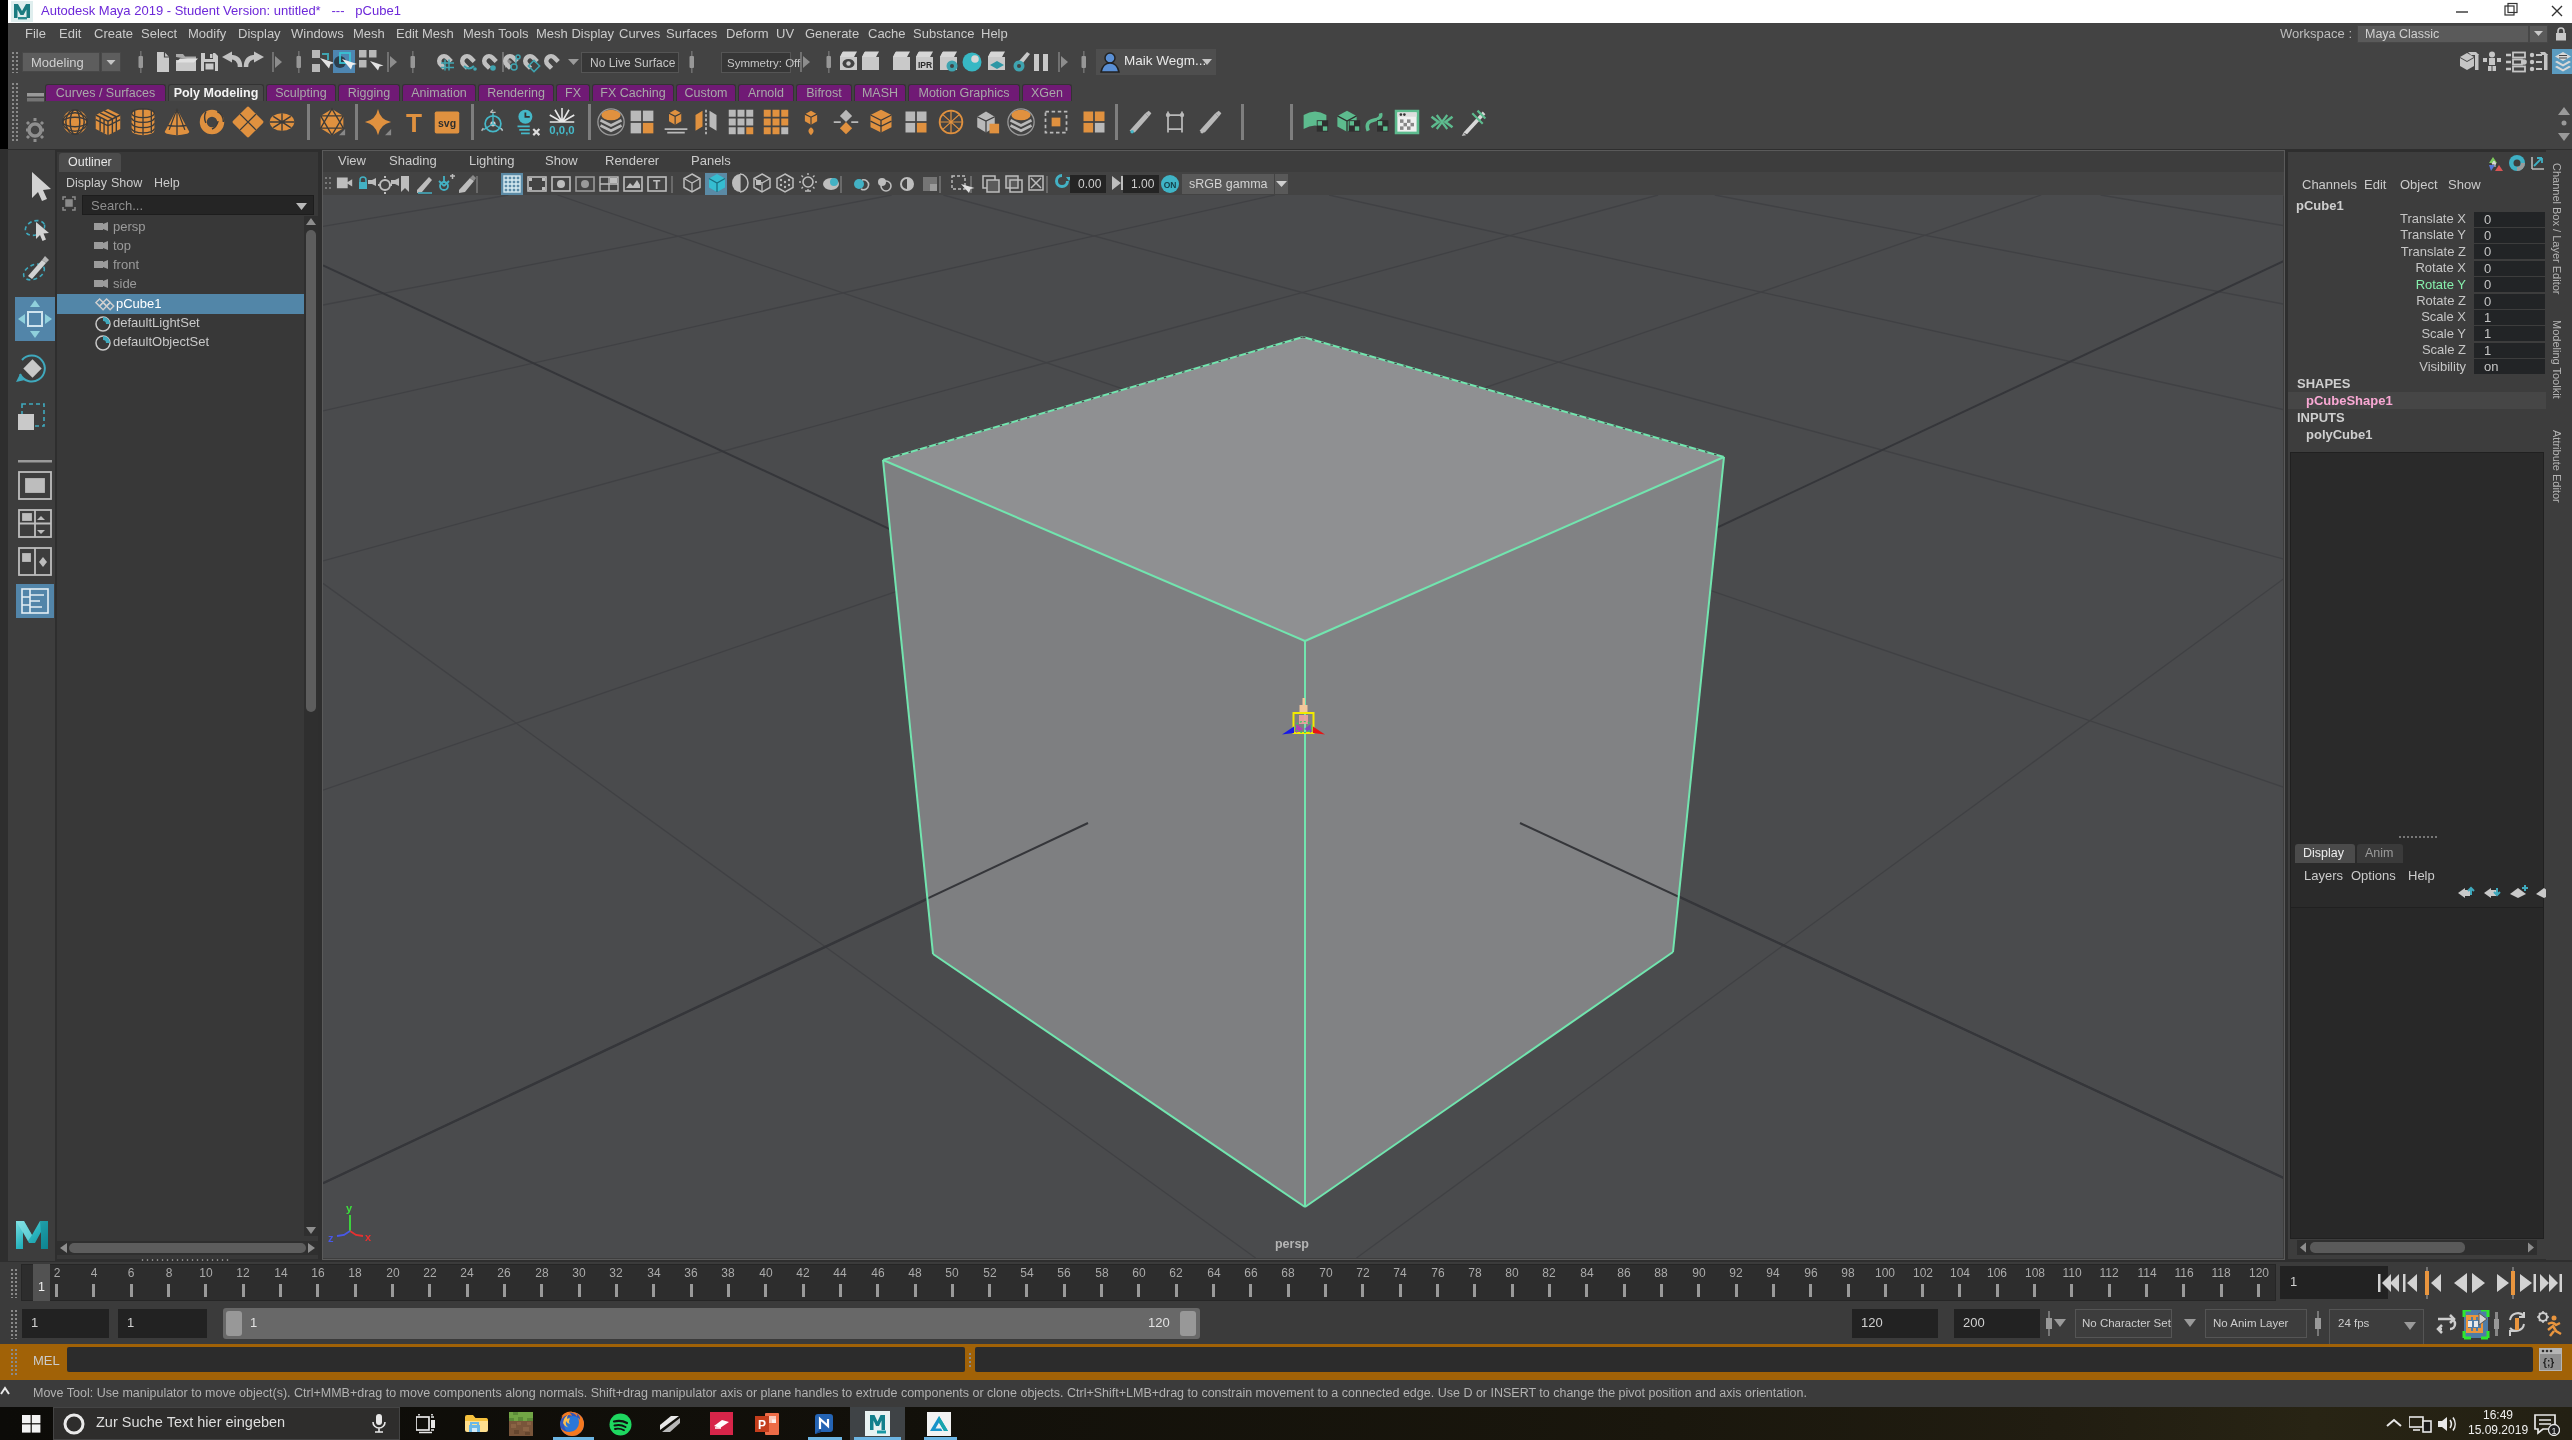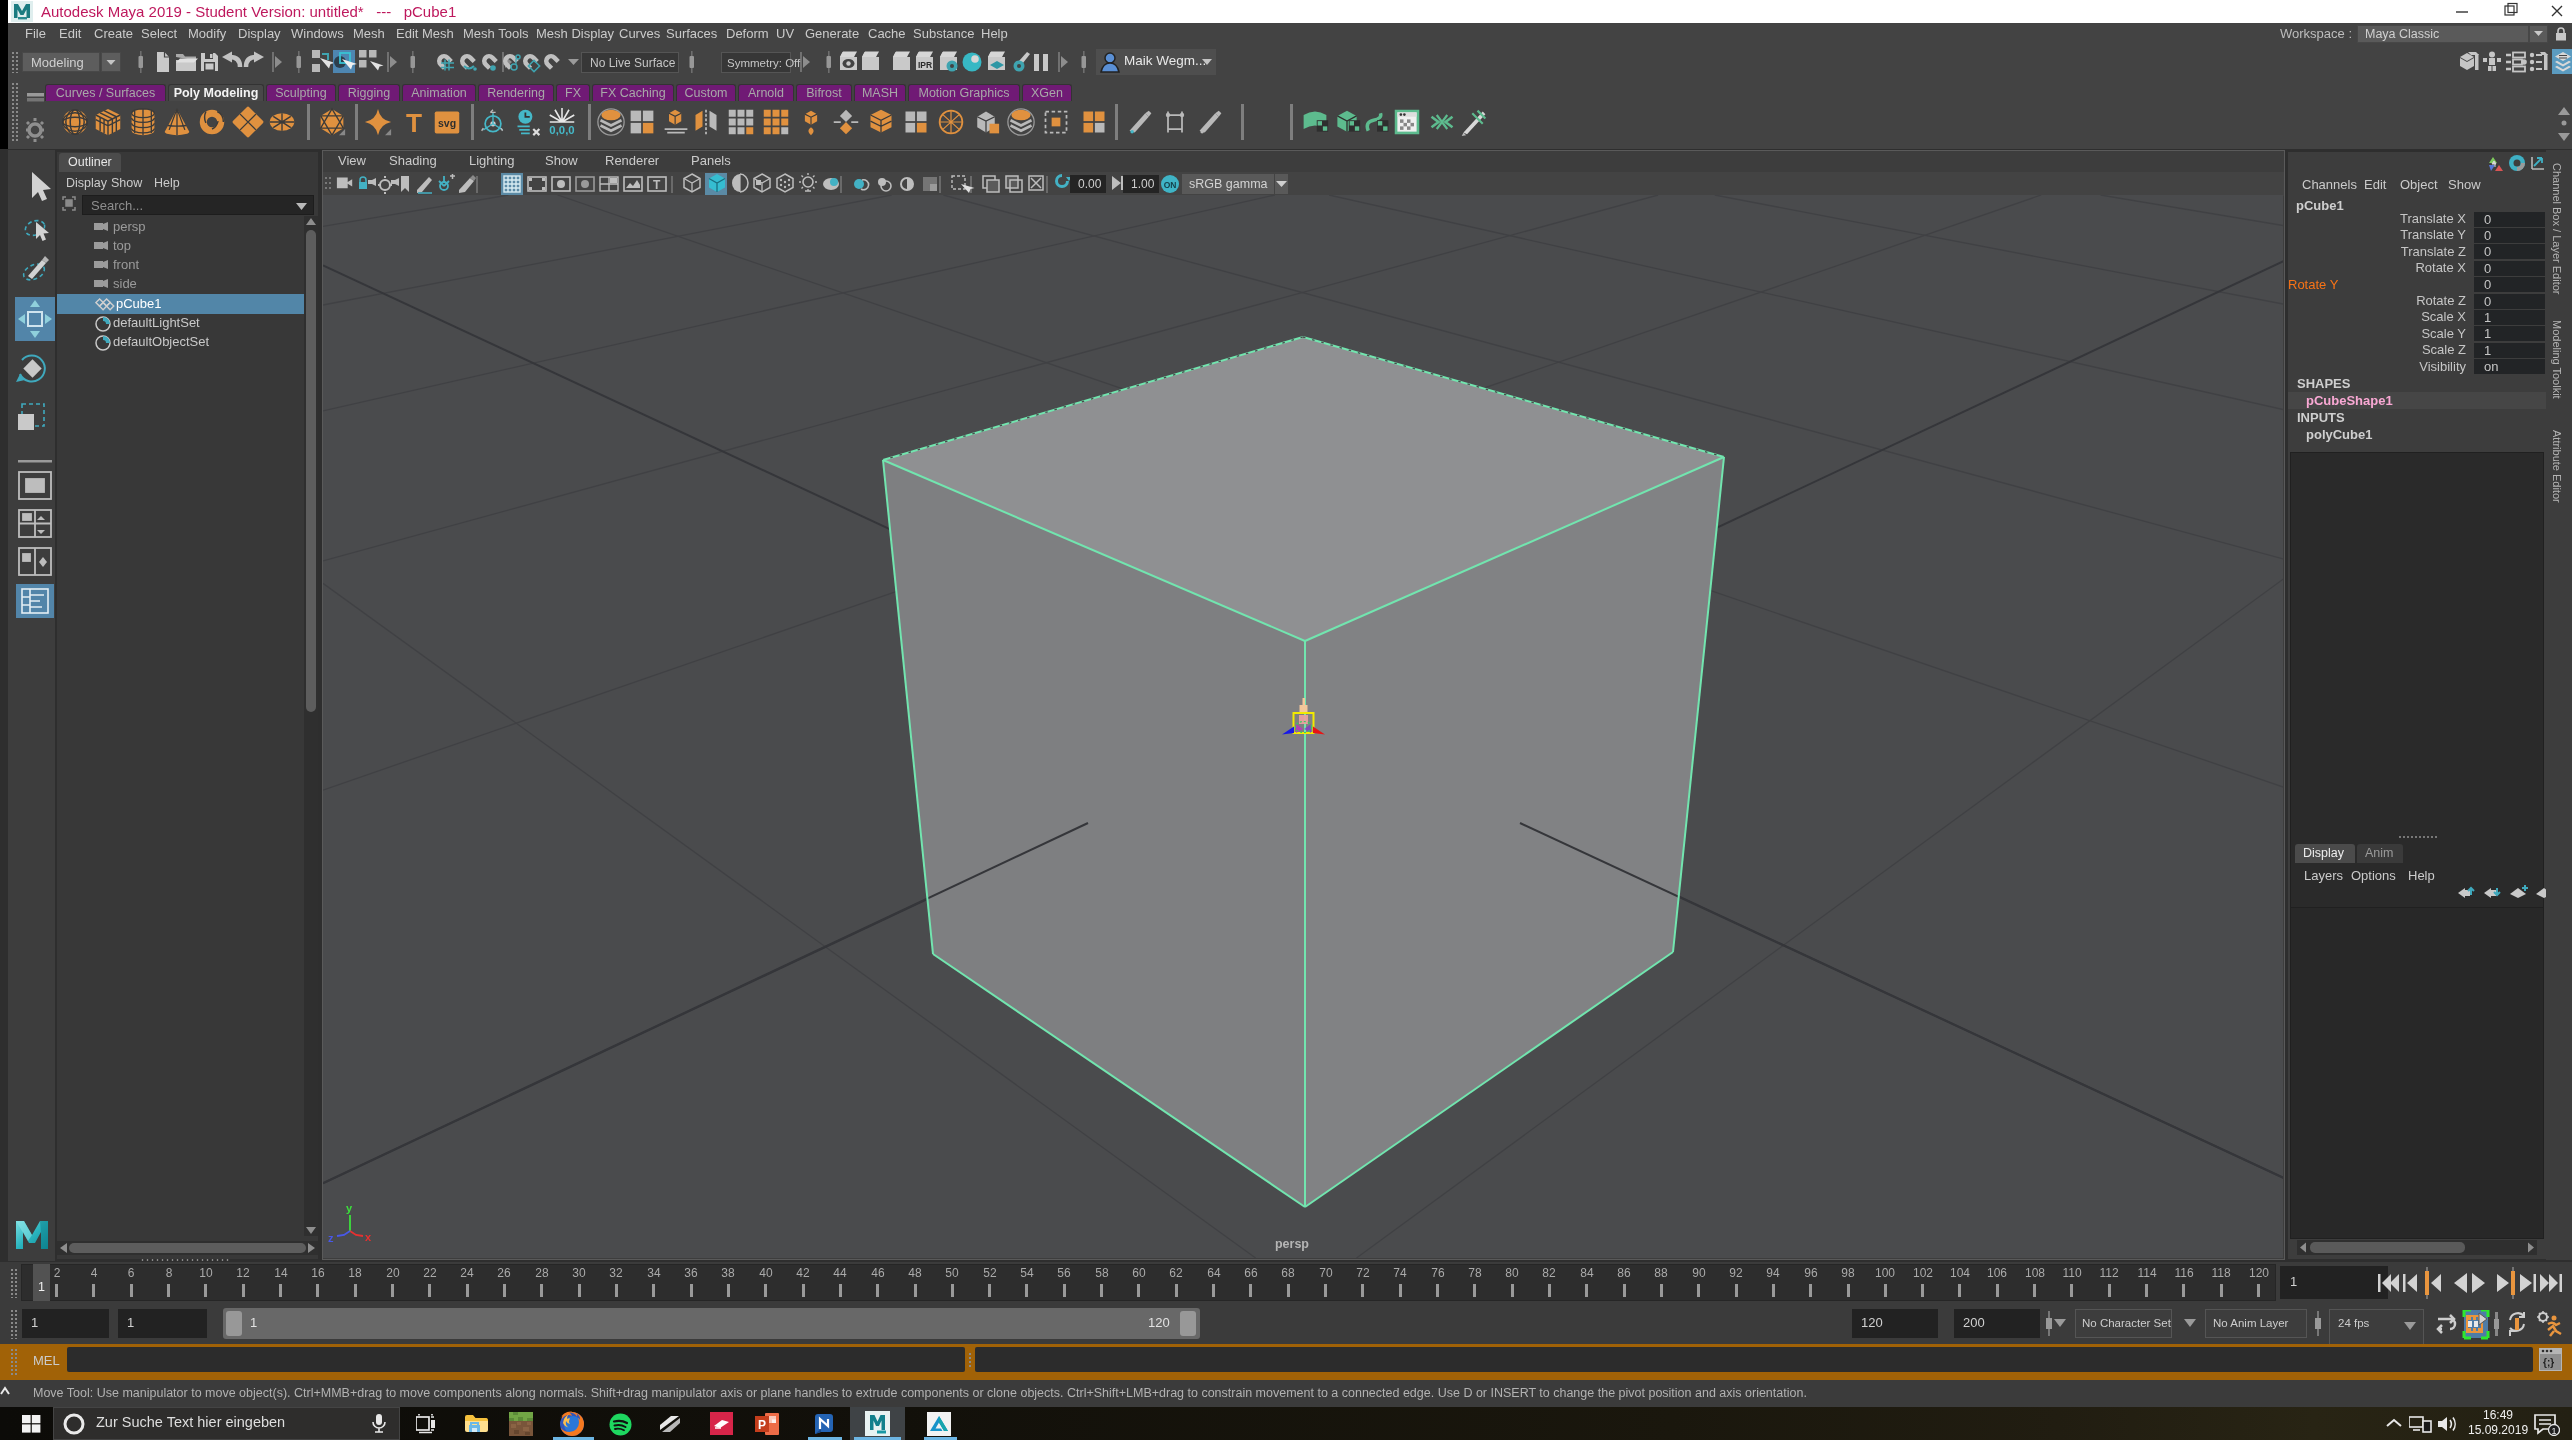--- a/index.html
+++ b/index.html
@@ -1,21 +1,21 @@
 <!DOCTYPE html>
 <html><head><meta charset="utf-8">
 <style>
 *{margin:0;padding:0;box-sizing:border-box;font-family:"Liberation Sans",sans-serif;}
 html,body{width:2572px;height:1440px;overflow:hidden;background:#000;}
 #root{position:absolute;top:0;left:0;width:2572px;height:1440px;background:#000;}
 .abs{position:absolute;}
 span{white-space:nowrap;}
 
 #title{left:8px;top:0;width:2564px;height:23px;background:#fff;}
-#title .t{position:absolute;left:33px;top:3px;font-size:15px;color:#be185d;}
+#title .t{position:absolute;left:33px;top:3px;font-size:13px;color:#6d28d9;}
 
 #menubar{left:8px;top:23px;width:2564px;height:22px;background:#434343;}
 .menu{position:absolute;top:3px;font-size:13px;color:#cbcbcb;}
 
 #toolbar{left:8px;top:45px;width:2564px;height:33px;background:#434343;}
 
 #shelf{left:8px;top:78px;width:2564px;height:71px;background:#434343;}
 .shelftab{position:absolute;top:6px;height:17px;background:#701a75;border:1px solid #333;border-bottom:none;border-radius:3px 3px 0 0;color:#a8a8a8;font-size:12.5px;text-align:center;padding-top:1px;}
 
 #main{left:0;top:149px;width:2572px;height:1113px;background:#2e2e2e;}
@@ -952,21 +952,21 @@
             <span style="position:absolute;left:10px;top:0px;font-size:13px;color:#c6c6c6">0</span>
           </div>
           <div class="abs" style="left:0;top:92px;width:178px;text-align:right;font-size:13px;color:#c6c6c6">Translate Z</div>
           <div class="abs" style="left:186px;top:92px;width:71px;height:15px;background:#222426">
             <span style="position:absolute;left:10px;top:0px;font-size:13px;color:#c6c6c6">0</span>
           </div>
           <div class="abs" style="left:0;top:108px;width:178px;text-align:right;font-size:13px;color:#c6c6c6">Rotate X</div>
           <div class="abs" style="left:186px;top:109px;width:71px;height:15px;background:#222426">
             <span style="position:absolute;left:10px;top:0px;font-size:13px;color:#c6c6c6">0</span>
           </div>
-          <div class="abs" style="left:0;top:125px;width:178px;font-size:13px;color:#f97316">Rotate Y</div>
+          <div class="abs" style="left:0;top:125px;width:178px;text-align:right;font-size:13px;color:#86efac">Rotate Y</div>
           <div class="abs" style="left:186px;top:125px;width:71px;height:15px;background:#222426">
             <span style="position:absolute;left:10px;top:0px;font-size:13px;color:#c6c6c6">0</span>
           </div>
           <div class="abs" style="left:0;top:141px;width:178px;text-align:right;font-size:13px;color:#c6c6c6">Rotate Z</div>
           <div class="abs" style="left:186px;top:142px;width:71px;height:15px;background:#222426">
             <span style="position:absolute;left:10px;top:0px;font-size:13px;color:#c6c6c6">0</span>
           </div>
           <div class="abs" style="left:0;top:157px;width:178px;text-align:right;font-size:13px;color:#c6c6c6">Scale X</div>
           <div class="abs" style="left:186px;top:158px;width:71px;height:15px;background:#222426">
             <span style="position:absolute;left:10px;top:0px;font-size:13px;color:#c6c6c6">1</span>

